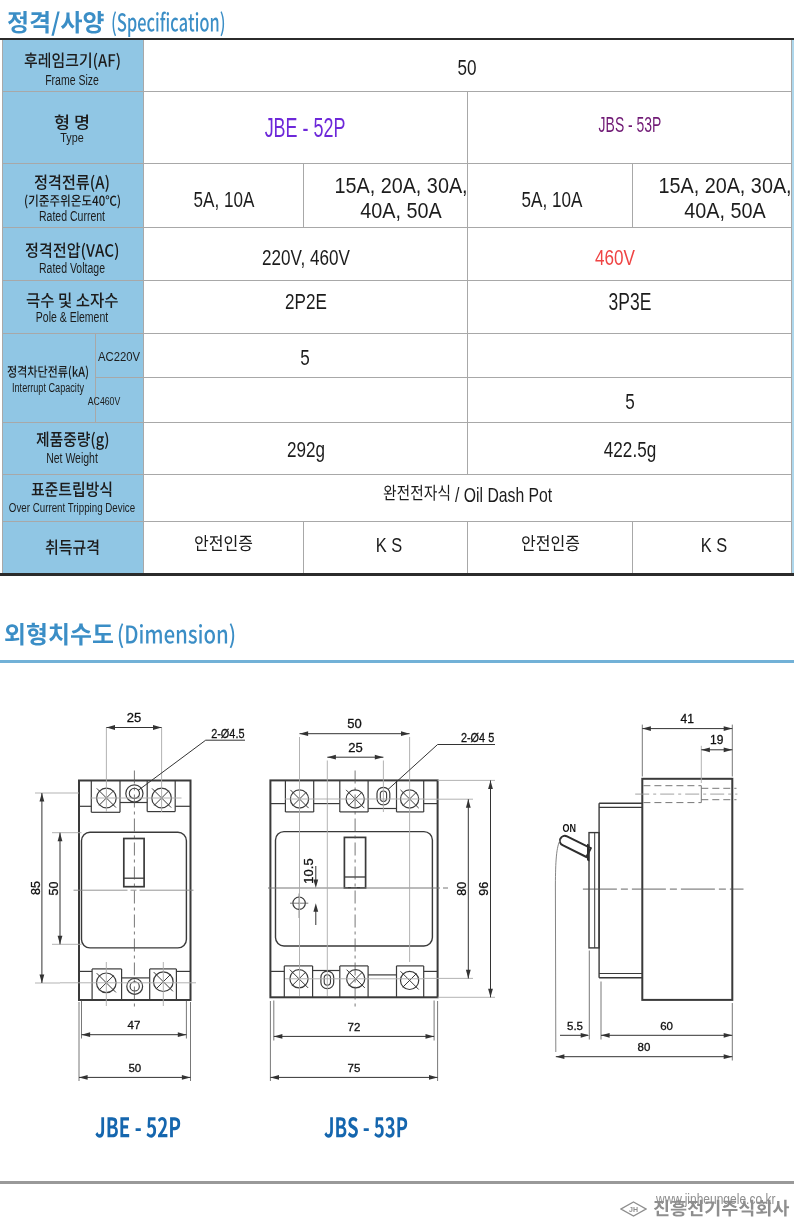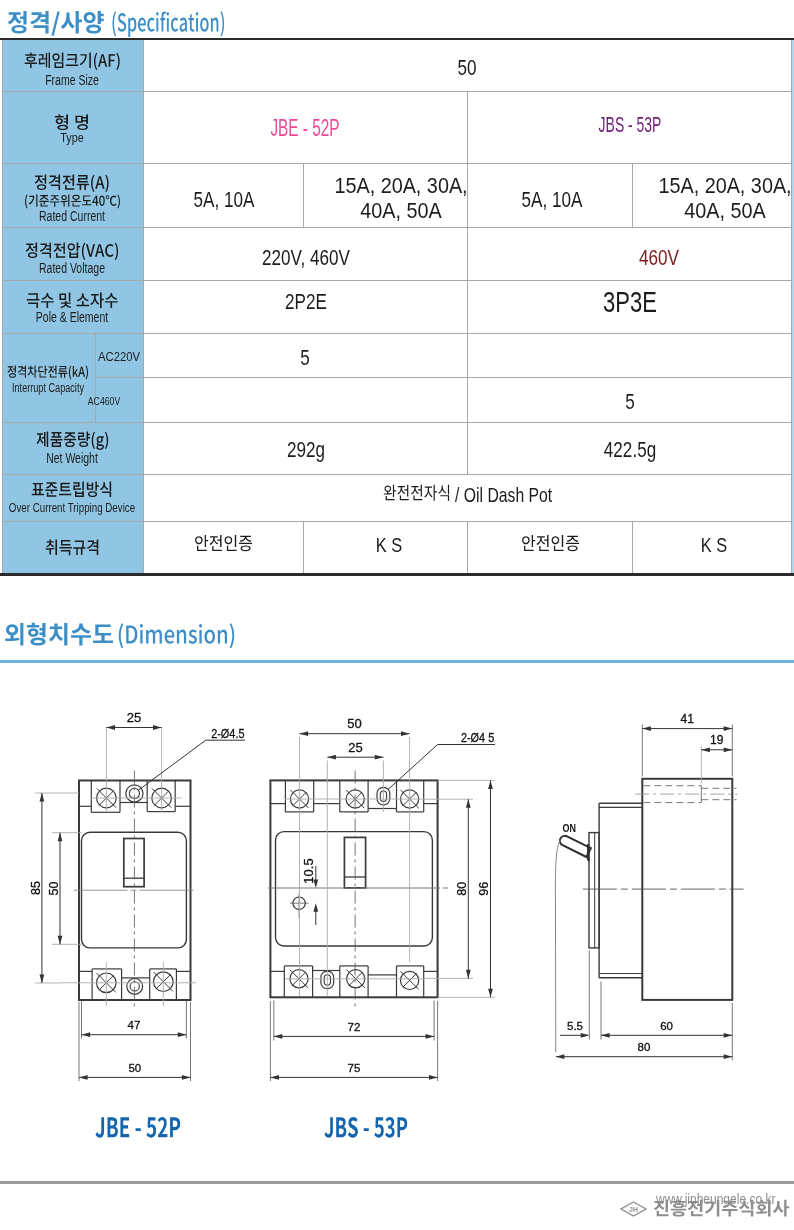--- a/index.html
+++ b/index.html
@@ -90,36 +90,36 @@
     <path d="M3.9 -5.7H5.5V-1.4H3.9ZM8.1 -5.7H9.7V-1.4H8.1ZM0.7 -1.9H13.0V-0.4H0.7ZM1.7 -12.8H11.9V-11.4H1.7ZM1.8 -6.6H11.9V-5.2H1.8ZM3.7 -11.6H5.3V-6.4H3.7ZM8.4 -11.6H9.9V-6.4H8.4Z M19.4 -12.6H20.8V-12.2Q20.8 -11.2 20.4 -10.4Q20.0 -9.6 19.4 -8.9Q18.7 -8.2 17.7 -7.8Q16.7 -7.4 15.6 -7.2L15.0 -8.6Q15.8 -8.7 16.5 -9.0Q17.2 -9.2 17.7 -9.6Q18.2 -9.9 18.6 -10.3Q19.0 -10.7 19.2 -11.2Q19.4 -11.7 19.4 -12.2ZM20.2 -12.6H21.5V-12.2Q21.5 -11.7 21.7 -11.2Q21.9 -10.7 22.3 -10.3Q22.7 -9.9 23.3 -9.6Q23.8 -9.2 24.5 -9.0Q25.2 -8.7 26.0 -8.6L25.4 -7.2Q24.2 -7.4 23.3 -7.8Q22.3 -8.2 21.6 -8.9Q20.9 -9.6 20.5 -10.4Q20.2 -11.2 20.2 -12.2ZM15.5 -13.4H25.5V-12.0H15.5ZM14.3 -6.3H26.6V-4.8H14.3ZM19.8 -5.4H21.4V-1.9H19.8ZM15.8 -0.4H25.3V1.1H15.8ZM15.8 -3.3H17.4V0.2H15.8Z M29.5 -5.9H39.0V-4.5H29.5ZM28.0 -2.0H40.3V-0.5H28.0ZM29.5 -12.9H38.8V-11.5H31.1V-5.5H29.5ZM30.6 -9.4H38.5V-8.0H30.6Z M51.3 -14.1H52.9V-5.5H51.3ZM42.4 -7.3H43.5Q44.8 -7.3 45.9 -7.3Q46.9 -7.3 47.9 -7.4Q48.9 -7.6 49.9 -7.7L50.1 -6.3Q49.0 -6.1 48.0 -6.0Q47.0 -5.9 45.9 -5.9Q44.8 -5.8 43.5 -5.8H42.4ZM42.4 -13.4H48.6V-9.0H43.9V-6.3H42.4V-10.4H47.0V-12.0H42.4ZM44.0 -4.8H45.5V-3.2H51.3V-4.8H52.9V1.2H44.0ZM45.5 -1.8V-0.2H51.3V-1.8Z M61.6 -4.5Q63.0 -4.5 64.0 -4.2Q65.0 -3.8 65.5 -3.1Q66.1 -2.5 66.1 -1.6Q66.1 -0.6 65.5 0.0Q65.0 0.7 64.0 1.0Q63.0 1.4 61.6 1.4Q60.2 1.4 59.2 1.0Q58.1 0.7 57.6 0.0Q57.1 -0.6 57.1 -1.6Q57.1 -2.5 57.6 -3.1Q58.1 -3.8 59.2 -4.2Q60.2 -4.5 61.6 -4.5ZM61.6 -3.1Q60.6 -3.1 60.0 -2.9Q59.3 -2.7 58.9 -2.4Q58.6 -2.1 58.6 -1.6Q58.6 -1.0 58.9 -0.7Q59.3 -0.4 60.0 -0.2Q60.6 0.0 61.6 0.0Q62.5 0.0 63.2 -0.2Q63.9 -0.4 64.2 -0.7Q64.6 -1.0 64.6 -1.6Q64.6 -2.1 64.2 -2.4Q63.9 -2.7 63.2 -2.9Q62.5 -3.1 61.6 -3.1ZM64.4 -14.1H65.9V-4.9H64.4ZM65.5 -10.4H67.9V-8.9H65.5ZM55.8 -13.2H57.4V-11.0H60.7V-13.2H62.2V-5.9H55.8ZM57.4 -9.6V-7.3H60.7V-9.6Z M72.4 -13.4H73.7V-11.9Q73.7 -10.4 73.2 -9.1Q72.8 -7.8 71.9 -6.9Q71.1 -5.9 69.8 -5.4L69.1 -6.8Q69.9 -7.1 70.5 -7.7Q71.1 -8.2 71.5 -8.9Q72.0 -9.5 72.2 -10.3Q72.4 -11.1 72.4 -11.9ZM72.7 -13.4H74.0V-11.9Q74.0 -11.1 74.2 -10.4Q74.4 -9.6 74.8 -9.0Q75.2 -8.4 75.9 -7.9Q76.5 -7.4 77.3 -7.1L76.5 -5.7Q75.3 -6.1 74.4 -7.1Q73.6 -8.0 73.1 -9.2Q72.7 -10.5 72.7 -11.9ZM71.1 -4.1H80.2V1.4H78.6V-2.6H71.1ZM78.6 -14.1H80.2V-4.8H78.6Z" fill="#1c1c1c"></path>
   </svg>
 <div class="ct" style="left:72.4px;top:507.5px;font-size:12.5px;font-weight:normal;color:#1c1c1c"><span class="cs" style="transform:scaleX(0.78)">Over Current Tripping Device</span></div>
 
 <svg style="position:absolute;left:44.9px;top:533.8px" width="55.0" height="25.7" viewBox="0 -19.7 55.0 25.7">
     <path d="M4.4 -11.3H5.7V-11.1Q5.7 -10.0 5.2 -9.0Q4.8 -8.0 3.9 -7.4Q3.1 -6.7 1.9 -6.4L1.2 -7.8Q2.3 -8.0 3.0 -8.5Q3.7 -9.0 4.0 -9.7Q4.4 -10.4 4.4 -11.1ZM4.7 -11.3H6.0V-11.1Q6.0 -10.4 6.3 -9.8Q6.7 -9.1 7.4 -8.7Q8.1 -8.2 9.1 -8.0L8.5 -6.6Q7.3 -6.9 6.4 -7.5Q5.6 -8.2 5.1 -9.1Q4.7 -10.0 4.7 -11.1ZM1.6 -12.5H8.8V-11.1H1.6ZM4.4 -14.1H6.0V-11.5H4.4ZM4.4 -5.3H6.0V0.9H4.4ZM10.4 -14.1H12.0V1.4H10.4ZM0.9 -4.0 0.7 -5.5Q2.0 -5.5 3.5 -5.5Q5.0 -5.5 6.5 -5.6Q8.1 -5.7 9.5 -5.9L9.6 -4.7Q8.1 -4.4 6.6 -4.2Q5.0 -4.1 3.6 -4.0Q2.1 -4.0 0.9 -4.0Z M14.4 -6.7H26.8V-5.2H14.4ZM15.8 -3.6H25.3V1.5H23.7V-2.2H15.8ZM16.0 -9.6H25.4V-8.2H16.0ZM16.0 -13.6H25.3V-12.1H17.5V-8.9H16.0Z M29.7 -13.2H38.2V-11.8H29.7ZM28.2 -6.5H40.5V-5.0H28.2ZM31.2 -5.5H32.7V1.4H31.2ZM37.4 -13.2H38.9V-12.1Q38.9 -11.0 38.8 -9.6Q38.8 -8.1 38.4 -6.0L36.9 -6.2Q37.2 -8.2 37.3 -9.6Q37.4 -11.1 37.4 -12.1ZM35.9 -5.5H37.4V1.4H35.9Z M47.5 -13.1H49.1Q49.1 -11.1 48.4 -9.5Q47.6 -7.9 46.2 -6.8Q44.7 -5.6 42.7 -5.0L42.1 -6.4Q43.8 -6.9 45.0 -7.8Q46.2 -8.7 46.9 -9.8Q47.5 -10.9 47.5 -12.3ZM42.8 -13.1H48.5V-11.7H42.8ZM44.1 -4.2H53.3V1.4H51.7V-2.8H44.1ZM51.7 -14.1H53.3V-4.9H51.7ZM48.5 -11.5H52.0V-10.1H48.5ZM48.4 -8.2H51.9V-6.7H48.4Z" fill="#1c1c1c"></path>
   </svg>
 
 <div class="ct" style="left:467px;top:67.5px;font-size:22.5px;font-weight:normal;color:#1c1c1c"><span class="cs" style="transform:scaleX(0.76)">50</span></div>
 
-<div class="ct" style="left:305px;top:128.3px;font-size:24px;font-weight:normal;color:#ec4899"><span class="cs" style="transform:scaleX(0.64)">JBE - 52P</span></div>
+<div class="ct" style="left:305px;top:128.3px;font-size:28px;font-weight:normal;color:#6d28d9"><span class="cs" style="transform:scaleX(0.64)">JBE - 52P</span></div>
 
 <div class="ct" style="left:630px;top:124.5px;font-size:22.5px;font-weight:normal;color:#701a75"><span class="cs" style="transform:scaleX(0.62)">JBS - 53P</span></div>
 
 <div class="ct" style="left:224px;top:199.5px;font-size:22.5px;font-weight:normal;color:#1c1c1c"><span class="cs" style="transform:scaleX(0.76)">5A, 10A</span></div>
 <div class="ct" style="left:400.5px;top:185.5px;font-size:22.5px;font-weight:normal;color:#1c1c1c"><span class="cs" style="transform:scaleX(0.88)">15A, 20A, 30A,</span></div>
 <div class="ct" style="left:400.5px;top:210.5px;font-size:22.5px;font-weight:normal;color:#1c1c1c"><span class="cs" style="transform:scaleX(0.88)">40A, 50A</span></div>
 <div class="ct" style="left:551.5px;top:199.5px;font-size:22.5px;font-weight:normal;color:#1c1c1c"><span class="cs" style="transform:scaleX(0.76)">5A, 10A</span></div>
 <div class="ct" style="left:725px;top:185.5px;font-size:22.5px;font-weight:normal;color:#1c1c1c"><span class="cs" style="transform:scaleX(0.88)">15A, 20A, 30A,</span></div>
 <div class="ct" style="left:725px;top:210.5px;font-size:22.5px;font-weight:normal;color:#1c1c1c"><span class="cs" style="transform:scaleX(0.88)">40A, 50A</span></div>
 
 <div class="ct" style="left:305.5px;top:257.5px;font-size:22.5px;font-weight:normal;color:#1c1c1c"><span class="cs" style="transform:scaleX(0.76)">220V, 460V</span></div>
-<div class="ct" style="left:659px;top:257.5px;font-size:22.5px;font-weight:normal;color:#7f1d1d"><span class="cs" style="transform:scaleX(0.76)">460V</span></div>
+<div class="ct" style="left:615px;top:257.5px;font-size:22.5px;font-weight:normal;color:#ef4444"><span class="cs" style="transform:scaleX(0.76)">460V</span></div>
 
 <div class="ct" style="left:306.4px;top:301.5px;font-size:22.5px;font-weight:normal;color:#1c1c1c"><span class="cs" style="transform:scaleX(0.76)">2P2E</span></div>
-<div class="ct" style="left:629.5px;top:301.5px;font-size:29px;font-weight:normal;color:#1c1c1c"><span class="cs" style="transform:scaleX(0.76)">3P3E</span></div>
+<div class="ct" style="left:629.5px;top:301.5px;font-size:23px;font-weight:normal;color:#1c1c1c"><span class="cs" style="transform:scaleX(0.76)">3P3E</span></div>
 
 <div class="ct" style="left:305px;top:357.5px;font-size:22.5px;font-weight:normal;color:#1c1c1c"><span class="cs" style="transform:scaleX(0.76)">5</span></div>
 <div class="ct" style="left:629.5px;top:401.5px;font-size:22.5px;font-weight:normal;color:#1c1c1c"><span class="cs" style="transform:scaleX(0.76)">5</span></div>
 
 <div class="ct" style="left:306px;top:449.5px;font-size:22.5px;font-weight:normal;color:#1c1c1c"><span class="cs" style="transform:scaleX(0.76)">292g</span></div>
 <div class="ct" style="left:629.5px;top:449.5px;font-size:22.5px;font-weight:normal;color:#1c1c1c"><span class="cs" style="transform:scaleX(0.76)">422.5g</span></div>
 
 <svg style="position:absolute;left:383.1px;top:478.5px" width="68.0" height="26.4" viewBox="0 -20.3 68.0 26.4">
     <path d="M4.2 -7.9H5.4V-5.5H4.2ZM4.8 -13.7Q5.7 -13.7 6.5 -13.3Q7.2 -13.0 7.7 -12.3Q8.1 -11.5 8.1 -10.6Q8.1 -9.7 7.7 -9.0Q7.2 -8.3 6.5 -7.9Q5.7 -7.5 4.8 -7.5Q3.8 -7.5 3.1 -7.9Q2.3 -8.3 1.9 -9.0Q1.5 -9.7 1.5 -10.6Q1.5 -11.5 1.9 -12.3Q2.3 -13.0 3.1 -13.3Q3.8 -13.7 4.8 -13.7ZM4.8 -12.6Q4.2 -12.6 3.7 -12.4Q3.2 -12.1 2.9 -11.7Q2.6 -11.2 2.6 -10.6Q2.6 -10.0 2.9 -9.6Q3.2 -9.1 3.7 -8.9Q4.2 -8.6 4.8 -8.6Q5.4 -8.6 5.9 -8.9Q6.4 -9.1 6.6 -9.6Q6.9 -10.0 6.9 -10.6Q6.9 -11.2 6.6 -11.7Q6.4 -12.1 5.9 -12.4Q5.4 -12.6 4.8 -12.6ZM9.9 -14.5H11.1V-2.4H9.9ZM10.6 -9.1H13.1V-7.9H10.6ZM2.6 -0.2H11.6V1.0H2.6ZM2.6 -3.4H3.9V0.3H2.6ZM0.9 -4.7 0.7 -5.9Q1.9 -5.9 3.3 -5.9Q4.7 -6.0 6.2 -6.1Q7.7 -6.2 9.0 -6.4L9.1 -5.4Q7.7 -5.1 6.3 -4.9Q4.8 -4.8 3.4 -4.7Q2.0 -4.7 0.9 -4.7Z M21.4 -10.1H24.8V-8.9H21.4ZM24.1 -14.5H25.3V-2.9H24.1ZM16.8 -0.2H25.7V1.0H16.8ZM16.8 -3.9H18.0V0.4H16.8ZM17.7 -12.5H18.8V-11.2Q18.8 -9.8 18.3 -8.5Q17.8 -7.2 17.0 -6.3Q16.1 -5.4 15.0 -4.9L14.4 -6.0Q15.1 -6.3 15.7 -6.9Q16.4 -7.4 16.8 -8.1Q17.3 -8.8 17.5 -9.6Q17.7 -10.4 17.7 -11.2ZM18.0 -12.5H19.0V-11.2Q19.0 -10.2 19.4 -9.2Q19.8 -8.3 20.5 -7.5Q21.3 -6.8 22.2 -6.4L21.6 -5.2Q20.5 -5.7 19.7 -6.6Q18.9 -7.5 18.4 -8.7Q18.0 -9.9 18.0 -11.2ZM14.8 -13.2H21.9V-12.0H14.8Z M35.0 -10.1H38.4V-8.9H35.0ZM37.7 -14.5H38.9V-2.9H37.7ZM30.4 -0.2H39.3V1.0H30.4ZM30.4 -3.9H31.6V0.4H30.4ZM31.3 -12.5H32.4V-11.2Q32.4 -9.8 31.9 -8.5Q31.4 -7.2 30.6 -6.3Q29.7 -5.4 28.6 -4.9L28.0 -6.0Q28.7 -6.3 29.3 -6.9Q30.0 -7.4 30.4 -8.1Q30.9 -8.8 31.1 -9.6Q31.3 -10.4 31.3 -11.2ZM31.6 -12.5H32.6V-11.2Q32.6 -10.2 33.0 -9.2Q33.4 -8.3 34.1 -7.5Q34.9 -6.8 35.8 -6.4L35.2 -5.2Q34.1 -5.7 33.3 -6.6Q32.5 -7.5 32.0 -8.7Q31.6 -9.9 31.6 -11.2ZM28.4 -13.2H35.5V-12.0H28.4Z M44.8 -12.2H45.8V-9.6Q45.8 -8.4 45.5 -7.2Q45.2 -6.0 44.7 -4.9Q44.2 -3.8 43.5 -3.0Q42.8 -2.2 42.0 -1.7L41.3 -2.8Q42.0 -3.3 42.7 -4.0Q43.3 -4.7 43.8 -5.6Q44.3 -6.6 44.6 -7.6Q44.8 -8.6 44.8 -9.6ZM45.1 -12.2H46.0V-9.6Q46.0 -8.7 46.3 -7.7Q46.6 -6.8 47.0 -5.9Q47.5 -5.0 48.1 -4.3Q48.8 -3.6 49.5 -3.2L48.8 -2.1Q48.0 -2.5 47.3 -3.3Q46.6 -4.1 46.1 -5.1Q45.6 -6.2 45.3 -7.3Q45.1 -8.5 45.1 -9.6ZM41.8 -12.9H49.0V-11.6H41.8ZM50.6 -14.5H51.8V1.4H50.6ZM51.5 -8.1H54.0V-6.9H51.5Z M58.6 -13.7H59.6V-12.2Q59.6 -10.7 59.2 -9.4Q58.7 -8.1 57.8 -7.1Q57.0 -6.1 55.9 -5.6L55.3 -6.8Q56.0 -7.1 56.6 -7.6Q57.2 -8.2 57.7 -8.9Q58.1 -9.6 58.4 -10.5Q58.6 -11.3 58.6 -12.2ZM58.8 -13.7H59.8V-12.2Q59.8 -11.3 60.1 -10.5Q60.3 -9.7 60.8 -9.1Q61.2 -8.4 61.8 -7.9Q62.5 -7.3 63.2 -7.0L62.6 -5.9Q61.5 -6.4 60.6 -7.3Q59.8 -8.2 59.3 -9.5Q58.8 -10.7 58.8 -12.2ZM57.2 -4.1H66.1V1.4H64.9V-3.0H57.2ZM64.9 -14.5H66.1V-4.9H64.9Z" fill="#1c1c1c"></path>
   </svg>

